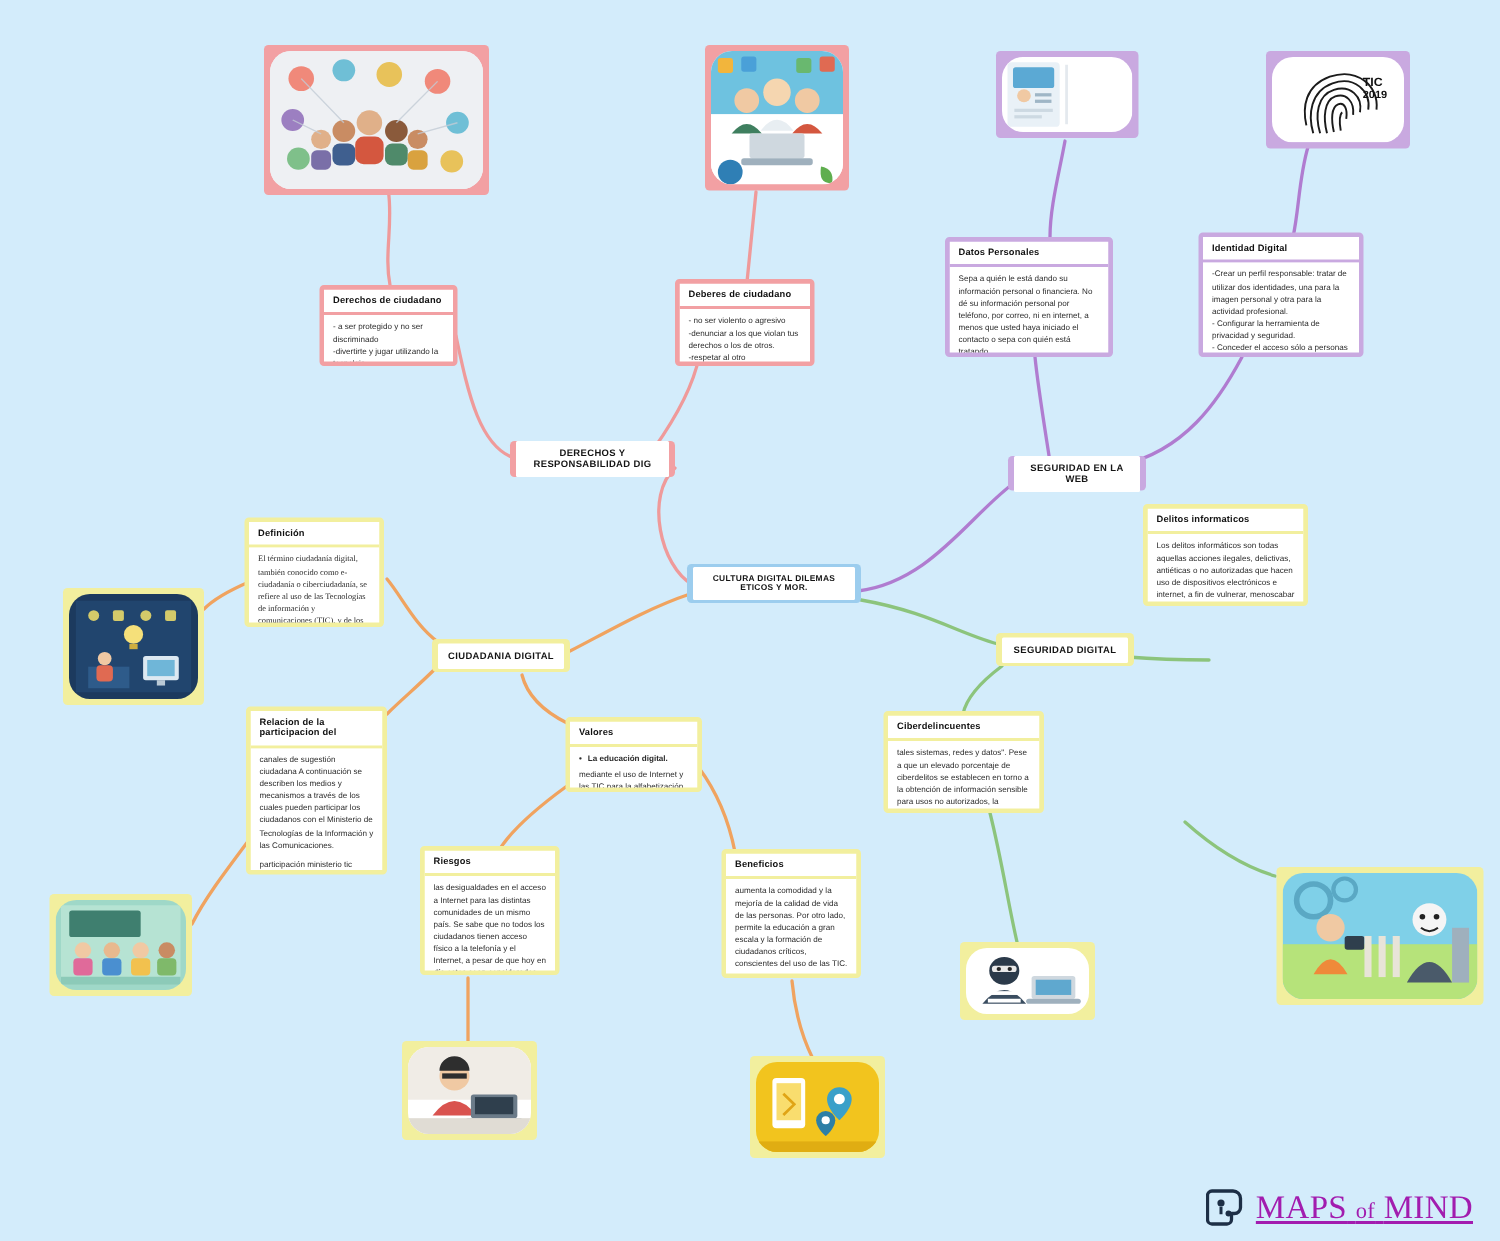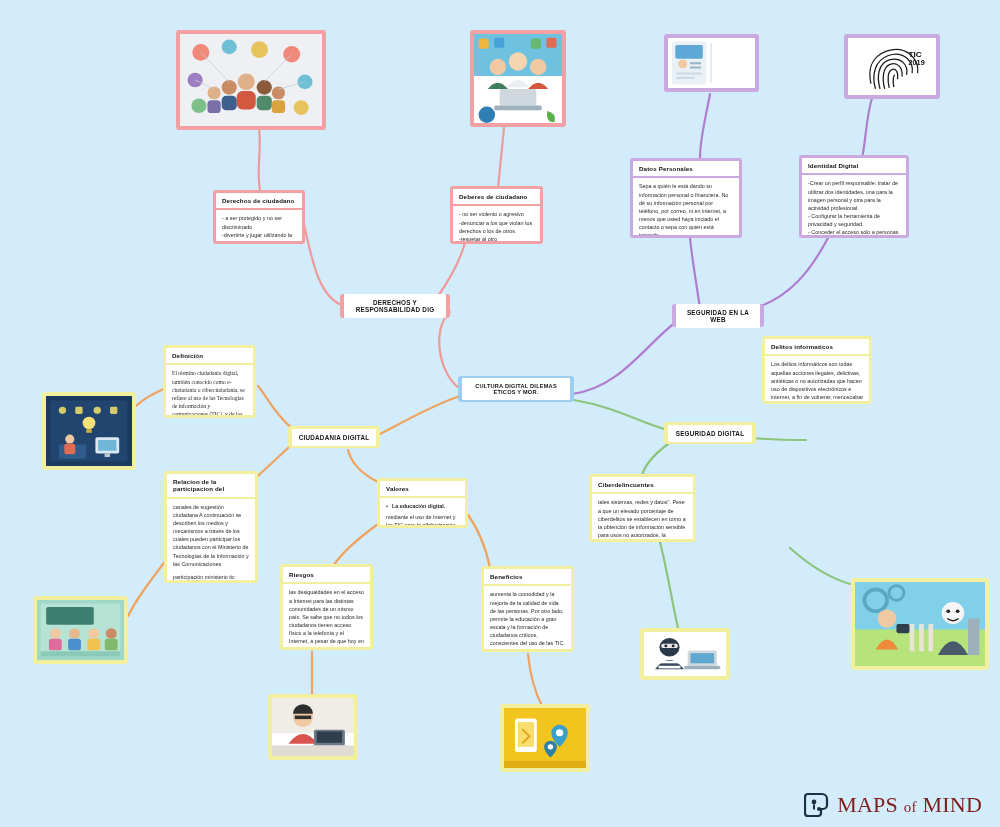--- a/index.html
+++ b/index.html
@@ -44,36 +44,36 @@
   .t-central { background: #9ccdee; }
   .t-pink    { background: #f2a0a3; }
   .t-purple  { background: #c9a9e0; }
   .t-yellow  { background: #f2ef9e; }
 
   
   .imgcard { position: absolute; border-radius: 3px; padding: 4px; overflow: hidden; }
   .i-pink   { background: #f2a0a3; }
   .i-purple { background: #c9a9e0; }
   .i-yellow { background: #f2ef9e; }
-  .imgcard .pic { width: 100%; height: 100%; border-radius: 0; overflow: hidden; position: relative; }
+  .imgcard .pic { width: 100%; height: 100%; border-radius: 14px; overflow: hidden; position: relative; }
 
   
   .serif .body { font-family: "Liberation Serif", serif; font-size: 5.6px; line-height: 1.45; }
 
   .bulletline { font-weight: bold; margin-bottom: 2px; }
   .bulletline::before { content: "\2022"; margin-right: 4px; }
 
   
   #logo {
     position: absolute; right: 18px; bottom: 8px;
     display: flex; align-items: center; gap: 7px;
   }
   #logo .txt {
     font-family: "Liberation Serif", serif; font-size: 22px;
-    color: #7f1d1d; letter-spacing: .01em;
+    color: #a21caf; letter-spacing: .01em; text-decoration: underline;
   }
   #logo .txt .of { font-size: 15px; font-style: normal; }
 </style>
 </head>
 <body>
 
 <div id="canvas">
 
   <svg id="edges" viewBox="0 0 1000 827">
     <g fill="none" stroke-linecap="round">

